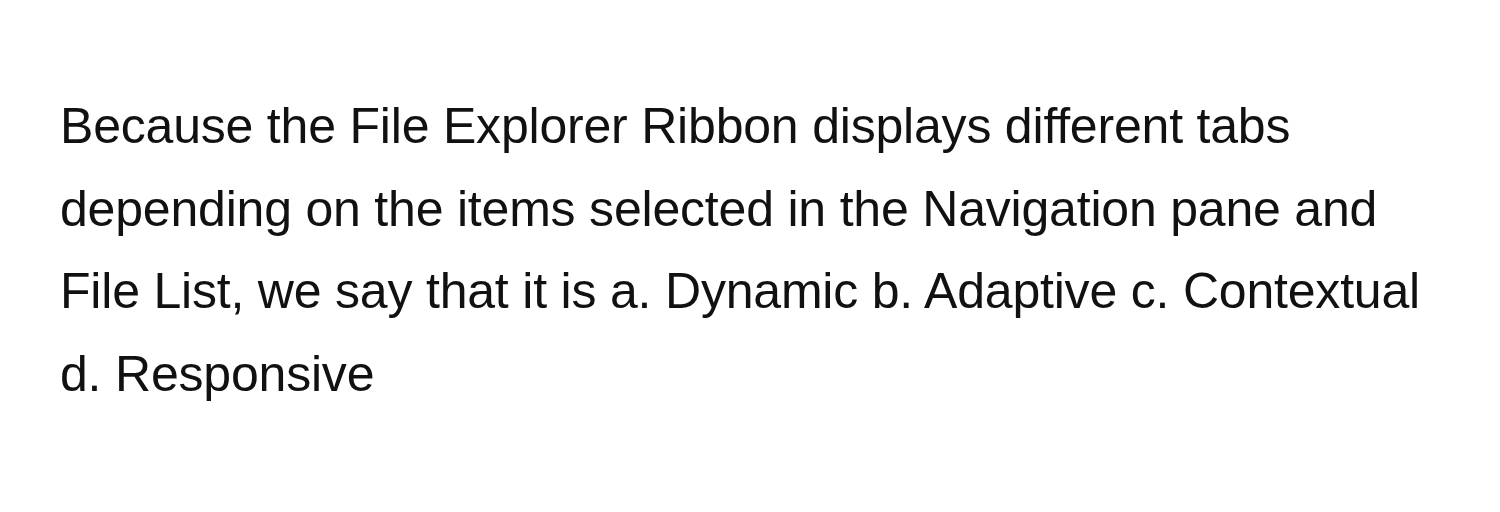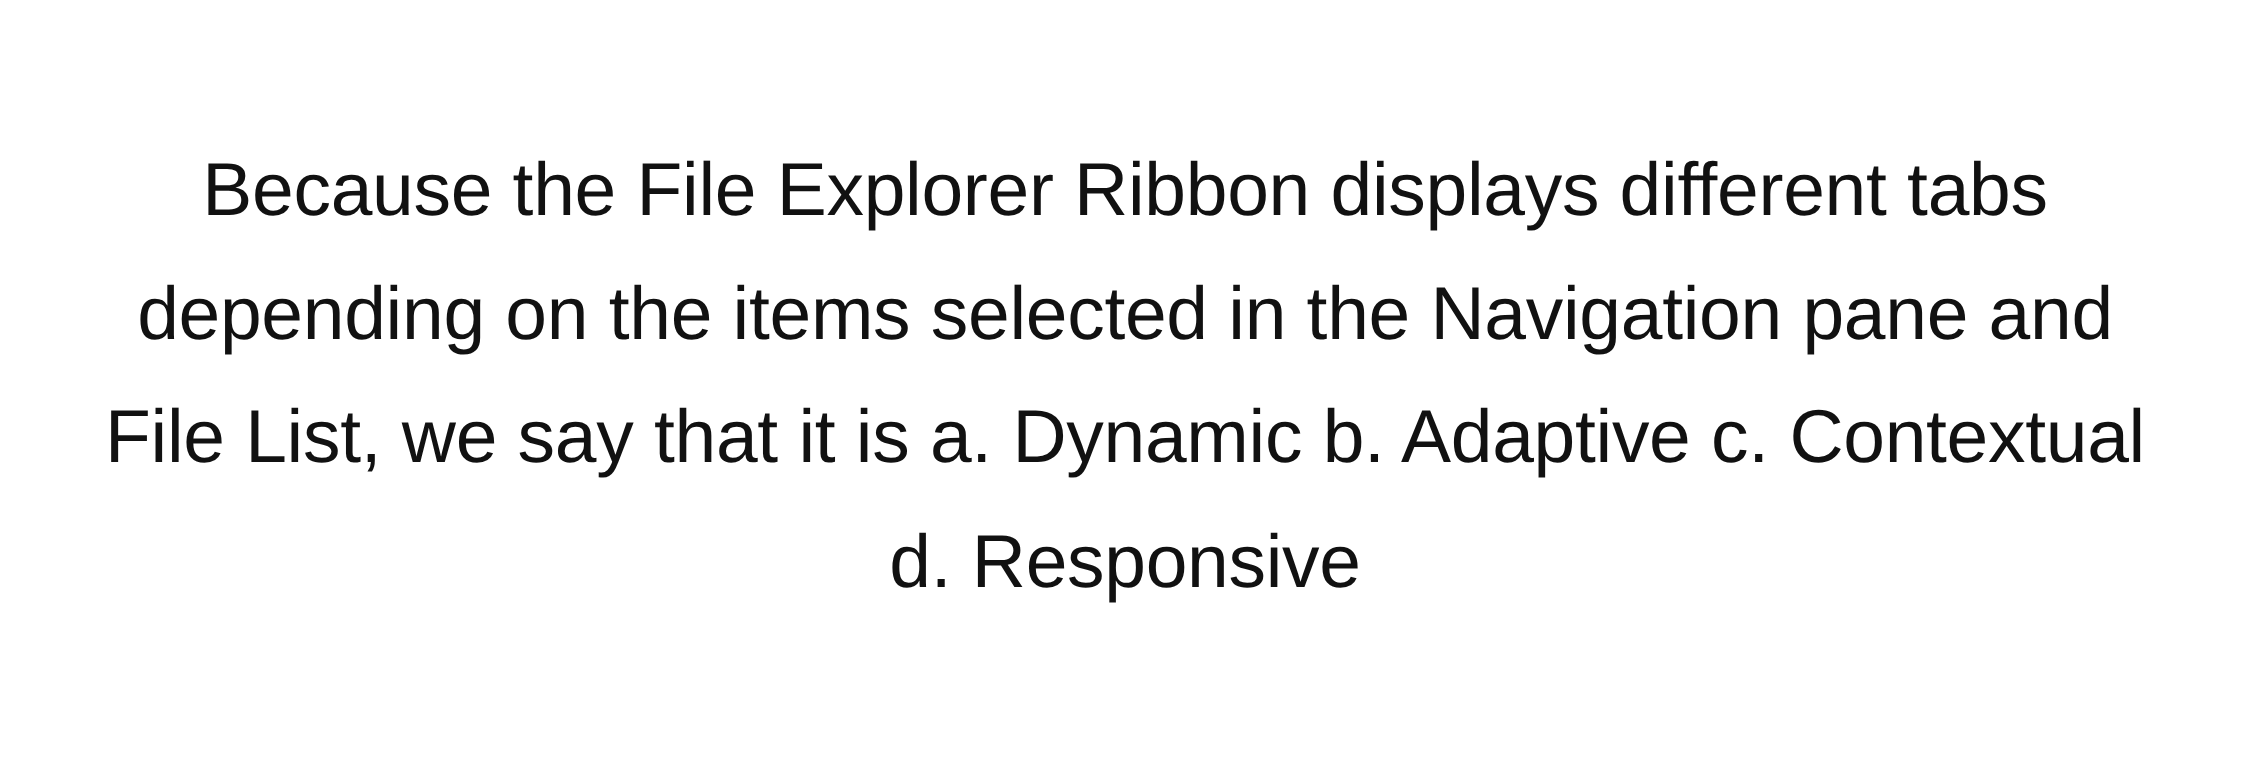--- a/index.html
+++ b/index.html
@@ -1,19 +1,18 @@
 <!DOCTYPE html>
 <html><head>
   <meta charset="utf-8">
   <style>
     * {
       margin: 0;
       padding: 0;
       box-sizing: border-box;
-      text-align: center;
     }
     body {
       width: 1500px;
       height: 512px;
       background: #ffffff;
       font-family: -apple-system, BlinkMacSystemFont, "Segoe UI", Helvetica, Arial, sans-serif;
       padding: 85px 60px 60px 60px;
       display: flex;
       align-items: flex-start;
     }

